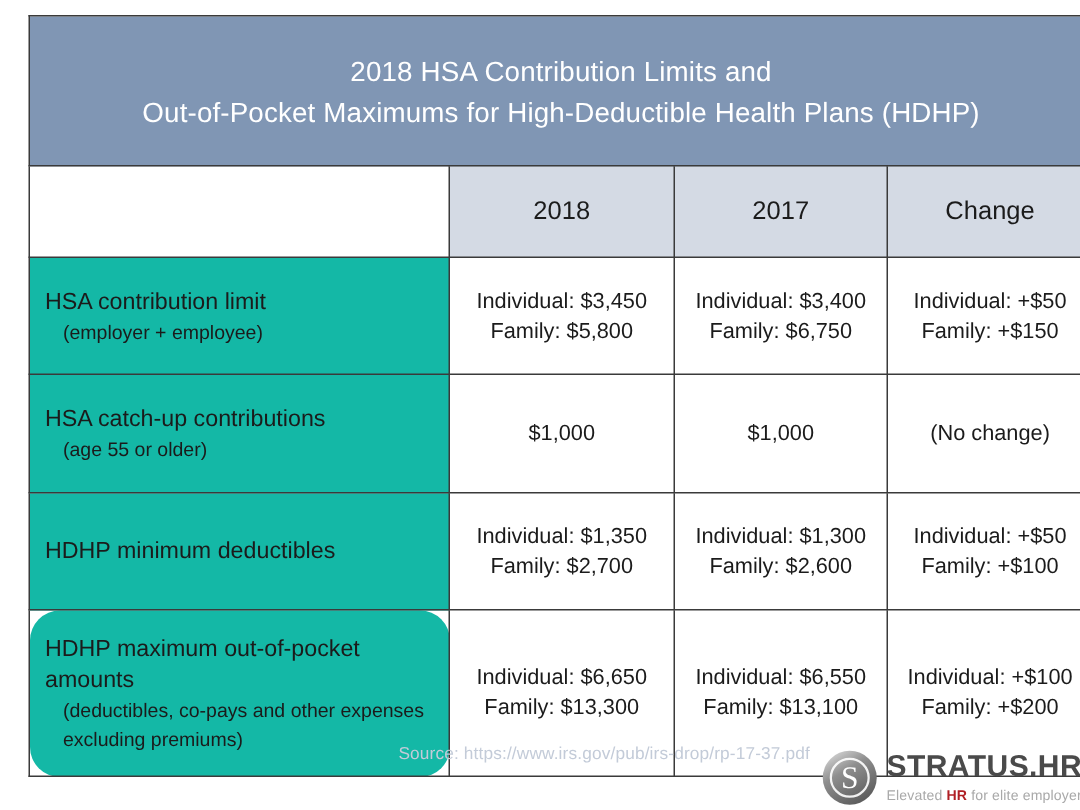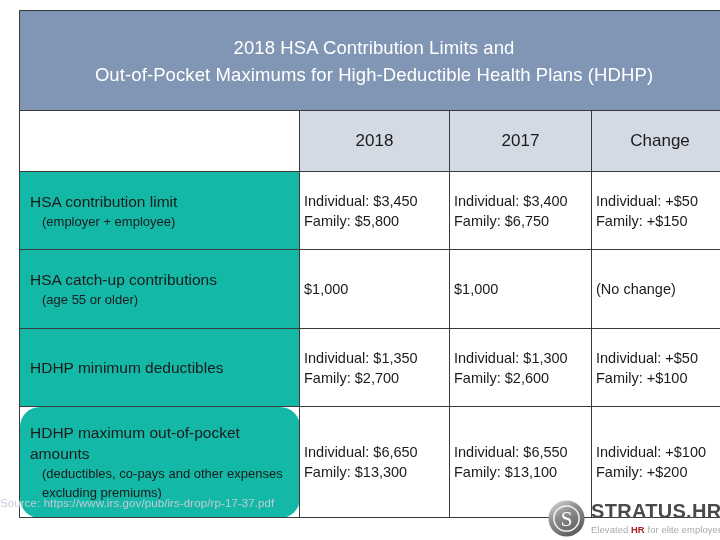--- a/index.html
+++ b/index.html
@@ -90,41 +90,41 @@
   .rowlabel .sub {
     font-size: 13px;
     line-height: 19px;
     display: block;
     margin-left: 12px;
   }
 
   
   .value {
     background: #ffffff;
-    text-align: left;
+    text-align: center;
     font-size: 14.5px;
     line-height: 20px;
     color: #1b1b1b;
     padding: 6px 4px !important;
   }
   .value .vline { display: block; white-space: nowrap; }
 
   
   .r-h1 td { height: 63px; }
   .r-h2 td { height: 64px; }
   .r-h3 td { height: 63px; }
   .r-h4 td { height: 96px; border-radius: 20px; }
 
   
   .source {
     position: absolute;
     left: 0;
     top: 497px;
     width: 540px;
-    text-align: left;
+    text-align: right;
     font-size: 11.5px;
     color: #c3cbd8;
     letter-spacing: 0.1px;
   }
 
   .logo {
     position: absolute;
     left: 548px;
     top: 499px;
     width: 168px;

